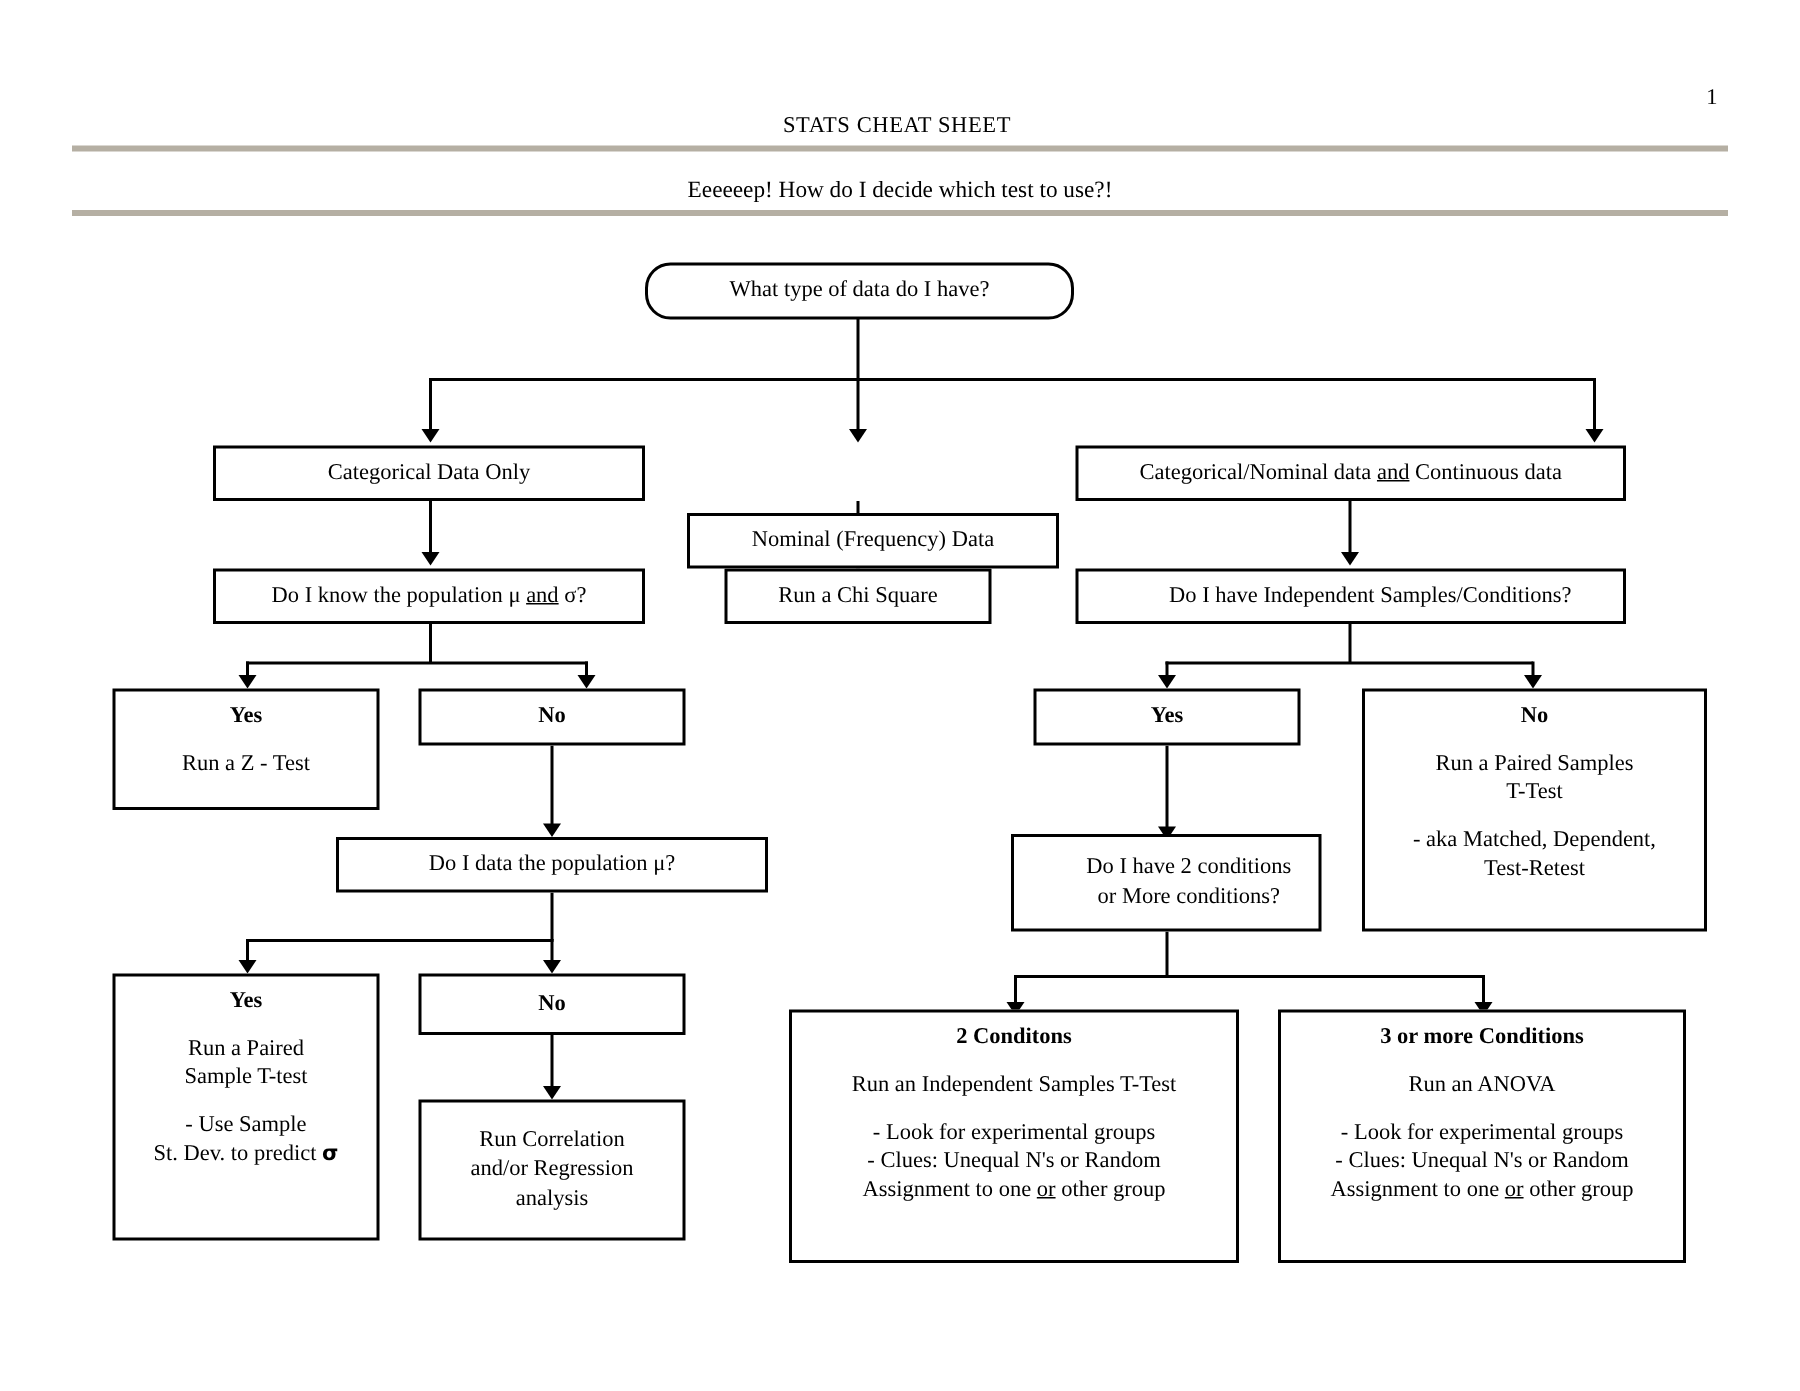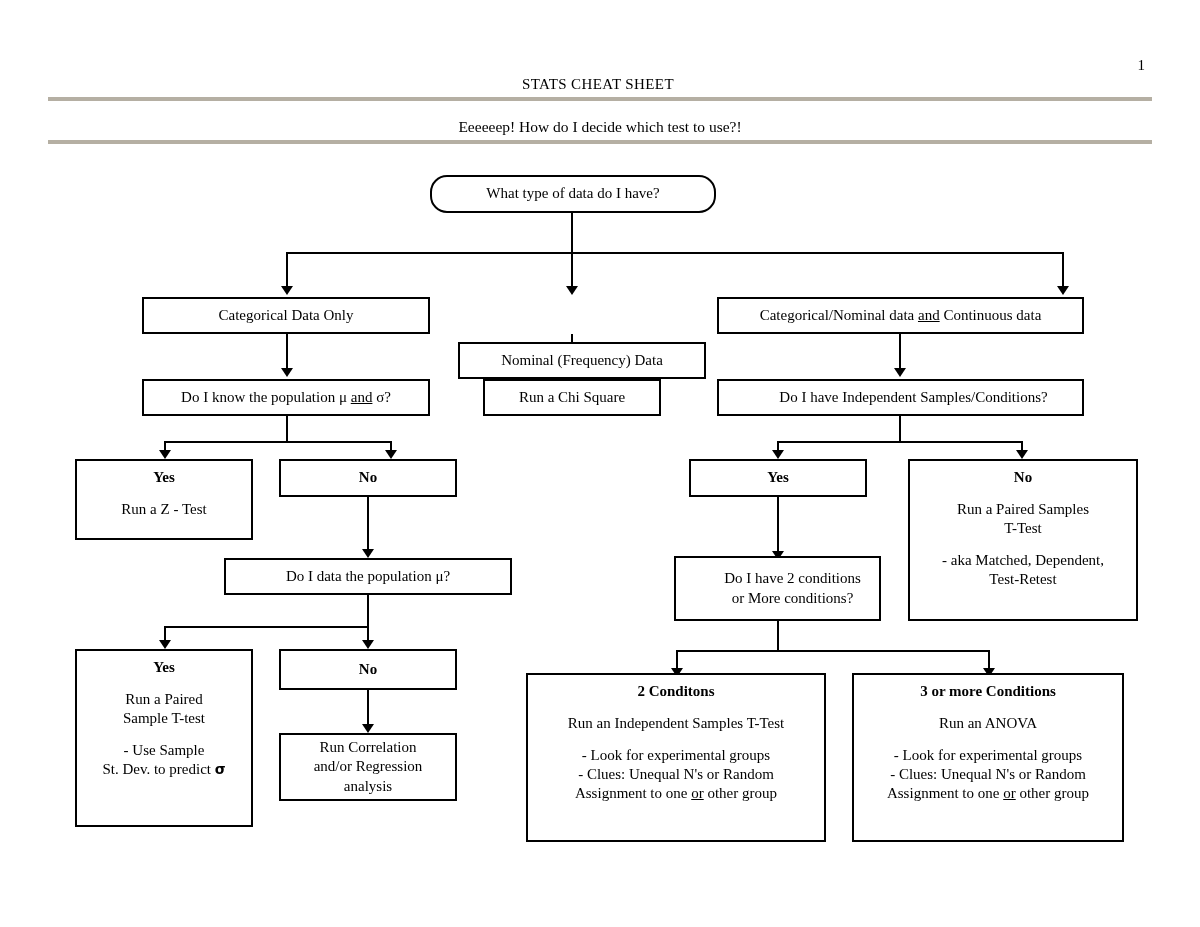--- a/index.html
+++ b/index.html
@@ -233,21 +233,21 @@
     <span class="ln"><span>St. Dev. to predict </span><span class="sym-b">σ</span></span>
   </div>
 
   <div class="box" style="left:279px; top:649px; width:178px; height:41px;">
     <span class="hd">No</span>
   </div>
 
   <div class="ln-v" style="left:367px; top:690px; height:36px;"></div>
   <div class="arrow" style="left:362px; top:724px;"></div>
 
-  <div class="box" style="left:279px; top:733px; width:178px; height:68px;">
+  <div class="box" style="left:279px; top:733px; width:178px; height:94px;">
     <span class="ln">Run Correlation</span>
     <span class="ln">and/or Regression</span>
     <span class="ln">analysis</span>
   </div>
 
   <div class="box top" style="left:526px; top:673px; width:300px; height:169px;">
     <span class="hd">2 Conditons</span>
     <span class="gap"></span>
     <span class="ln">Run an Independent Samples T-Test</span>
     <span class="gap"></span>

